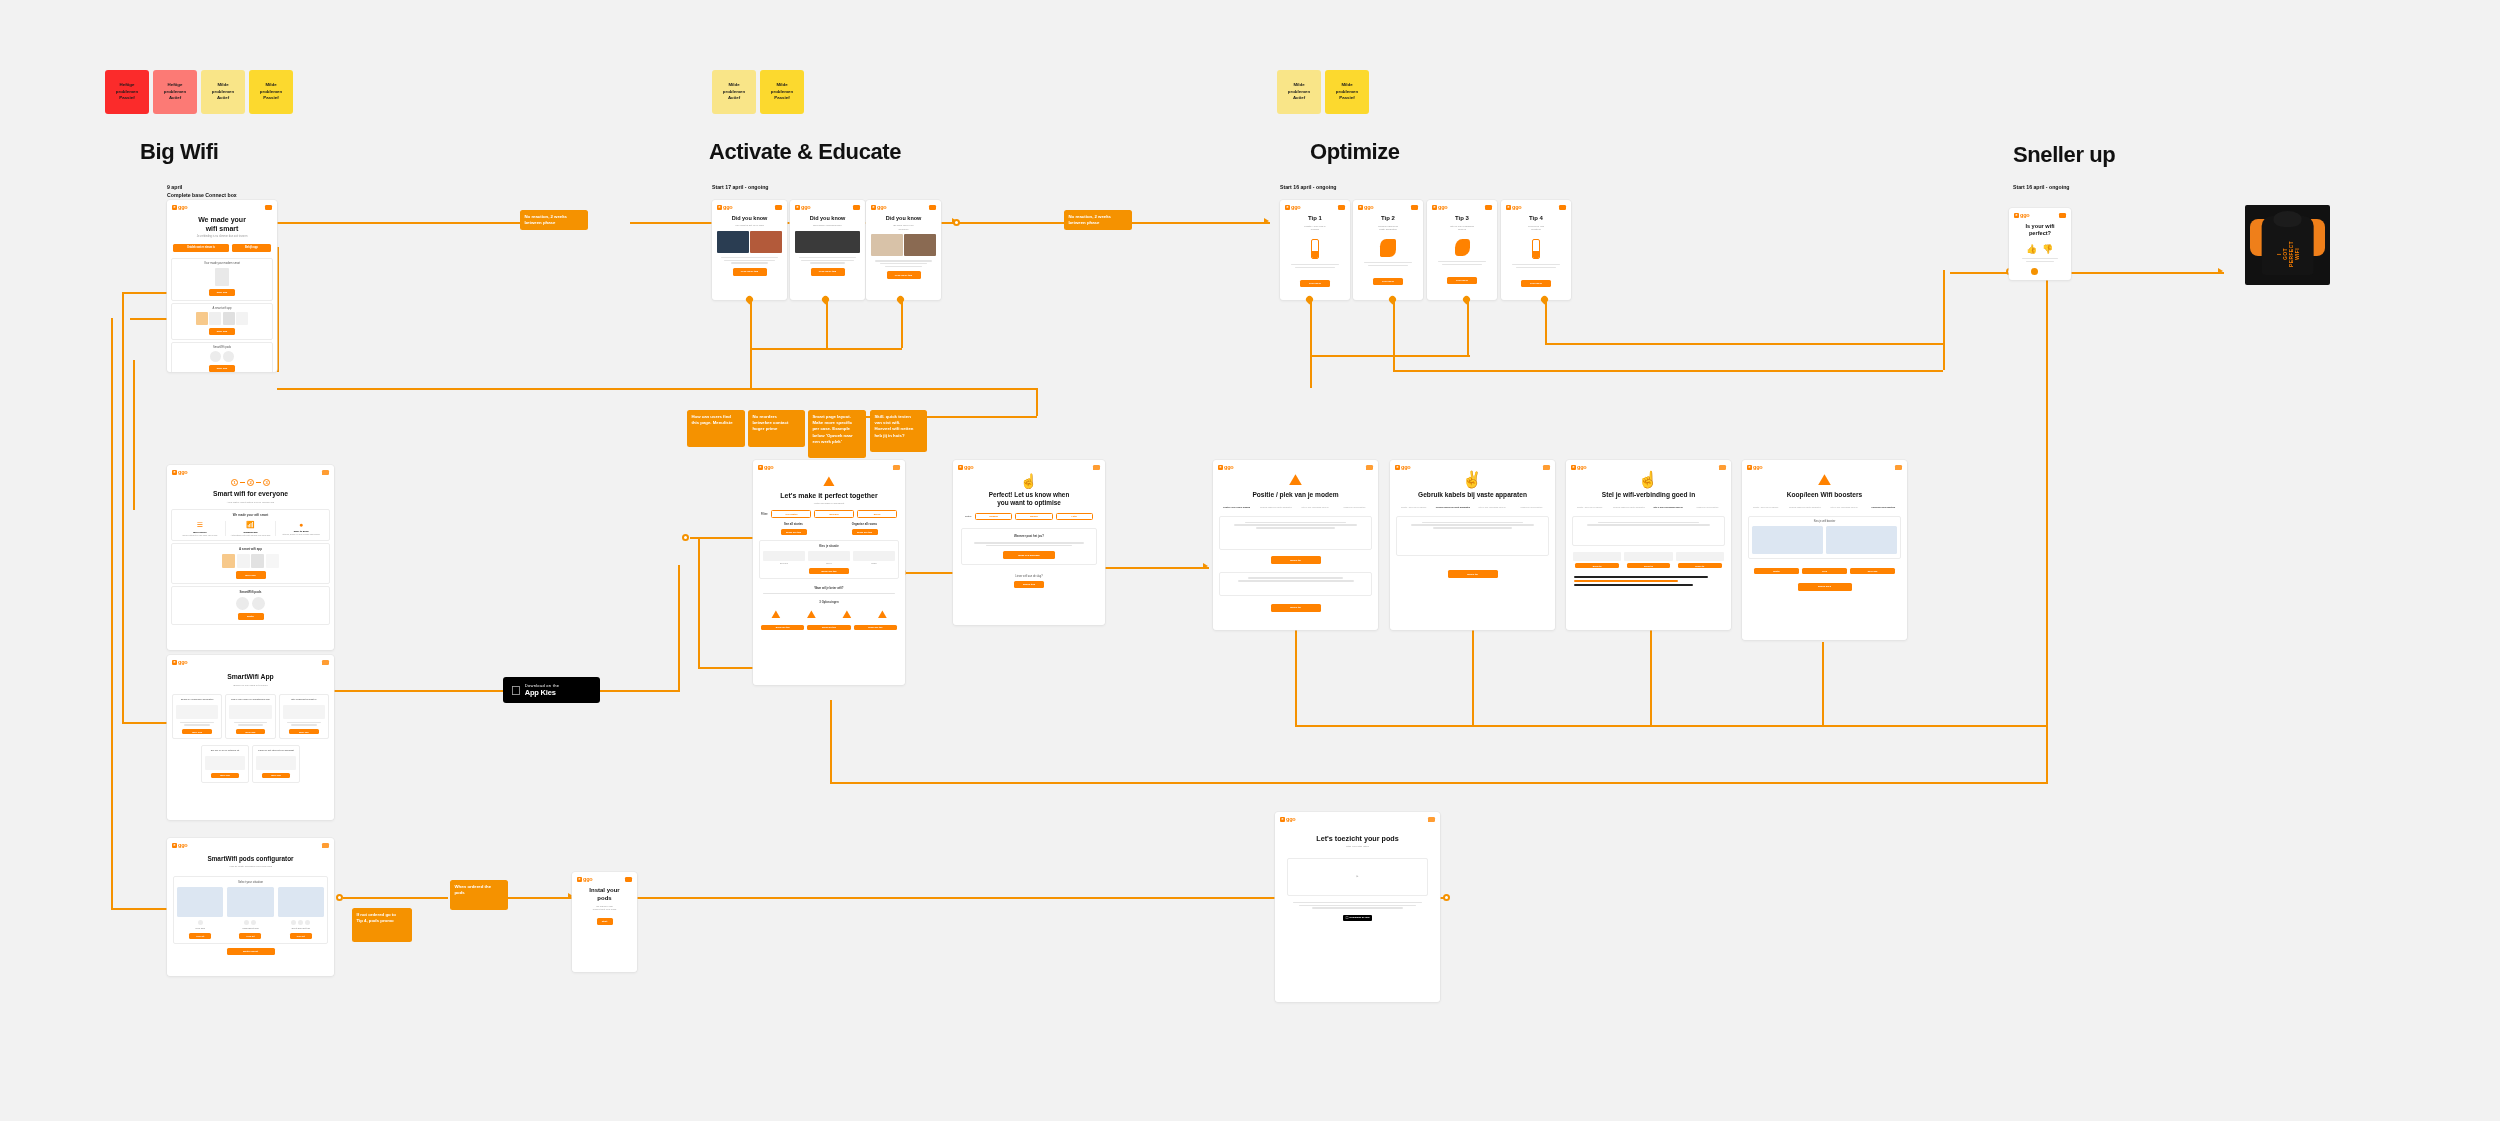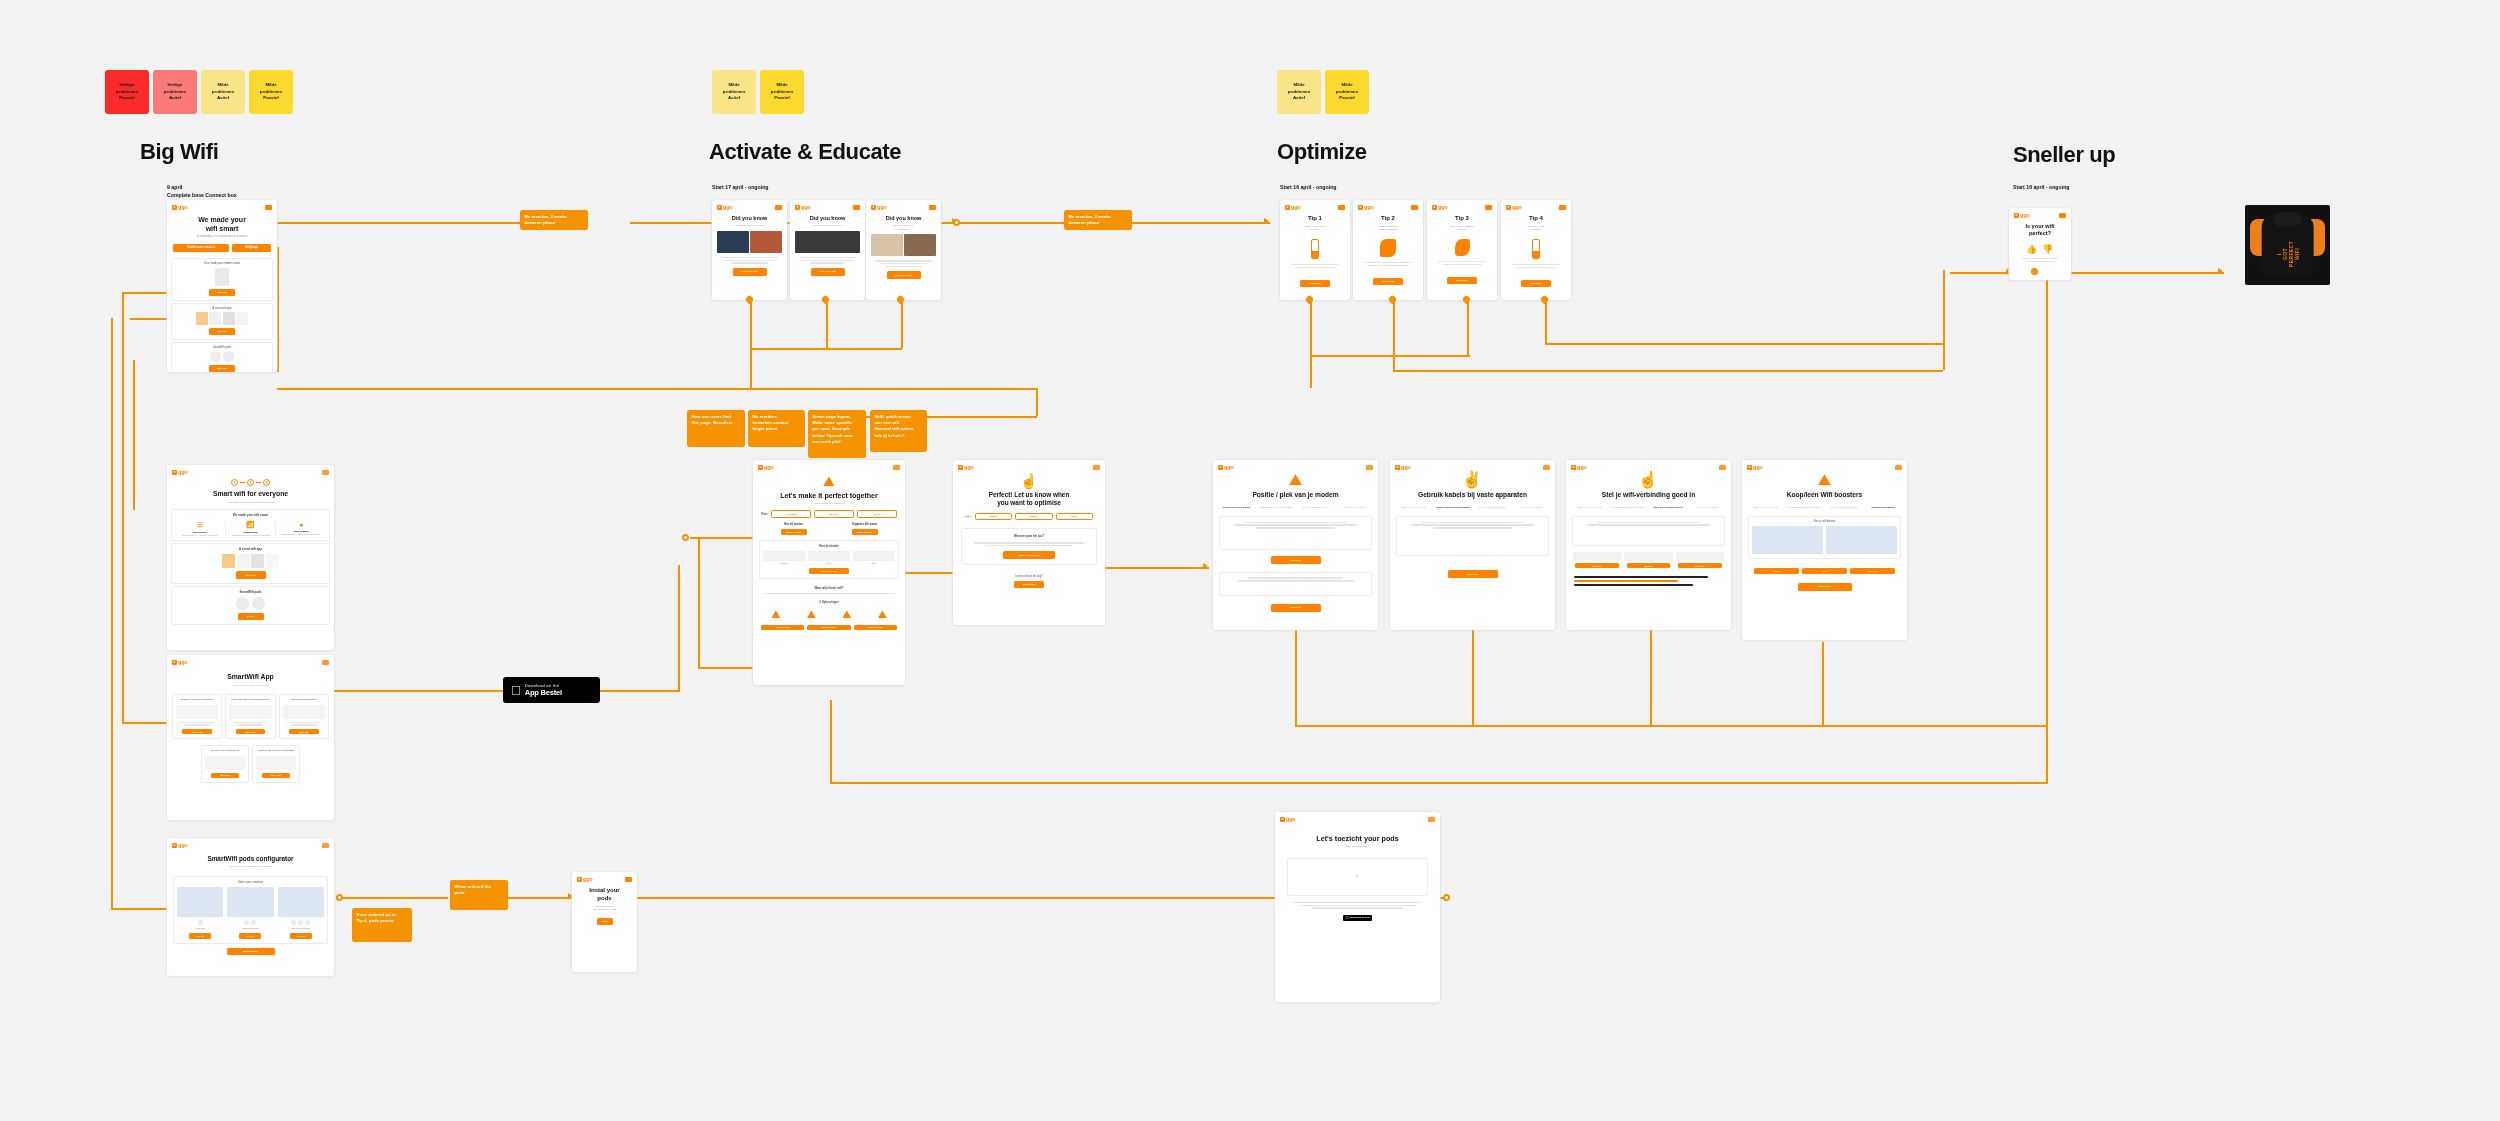--- a/index.html
+++ b/index.html
@@ -188,21 +188,21 @@
 Passief</div>
   </div>
 
   <div class="phase-title" style="left:140px; top:139px;">Big Wifi</div>
   <div class="phase-date" style="left:167px; top:184px;">9 april
 Complete base Connect box</div>
 
   <div class="phase-title" style="left:709px; top:139px;">Activate &amp; Educate</div>
   <div class="phase-date" style="left:712px; top:184px;">Start 17 april - ongoing</div>
 
-  <div class="phase-title" style="left:1277px; top:139px;">Optimize</div>
+  <div class="phase-title" style="left:1310px; top:139px;">Optimize</div>
   <div class="phase-date" style="left:1280px; top:184px;">Start 16 april - ongoing</div>
 
   <div class="phase-title" style="left:2013px; top:142px;">Sneller up</div>
   <div class="phase-date" style="left:2013px; top:184px;">Start 16 april - ongoing</div>
 
   <div class="ln h" style="left:268px; top:222px; width:258px;"></div>
   <div class="ln h" style="left:630px; top:222px; width:330px;"></div>
   <div class="arrow" style="left:952px; top:218px;"></div>
 
   <div class="ln h" style="left:957px; top:222px; width:110px;"></div>
@@ -690,21 +690,21 @@
         </div>
       </div>
     </div>
     <div class="btn" style="width:48px;font-size:2.5px;padding:2.4px 0;">Bestel direct</div>
   </div>
 
   <div class="appstore" style="left:503px; top:677px; width:97px; height:26px;">
     <span class="apple"></span>
     <span>
       <div class="t1">Download on the</div>
-      <div class="t2">App Bestel</div>
+      <div class="t2">App Kies</div>
     </span>
   </div>
 
   <div class="card" style="left:572px; top:872px; width:65px; height:100px;">
     <div class="card-head">
         <span class="logo">
           <span class="mark">e</span>
           <span>ggo</span>
         </span>
         <span class="head-icon"></span>

